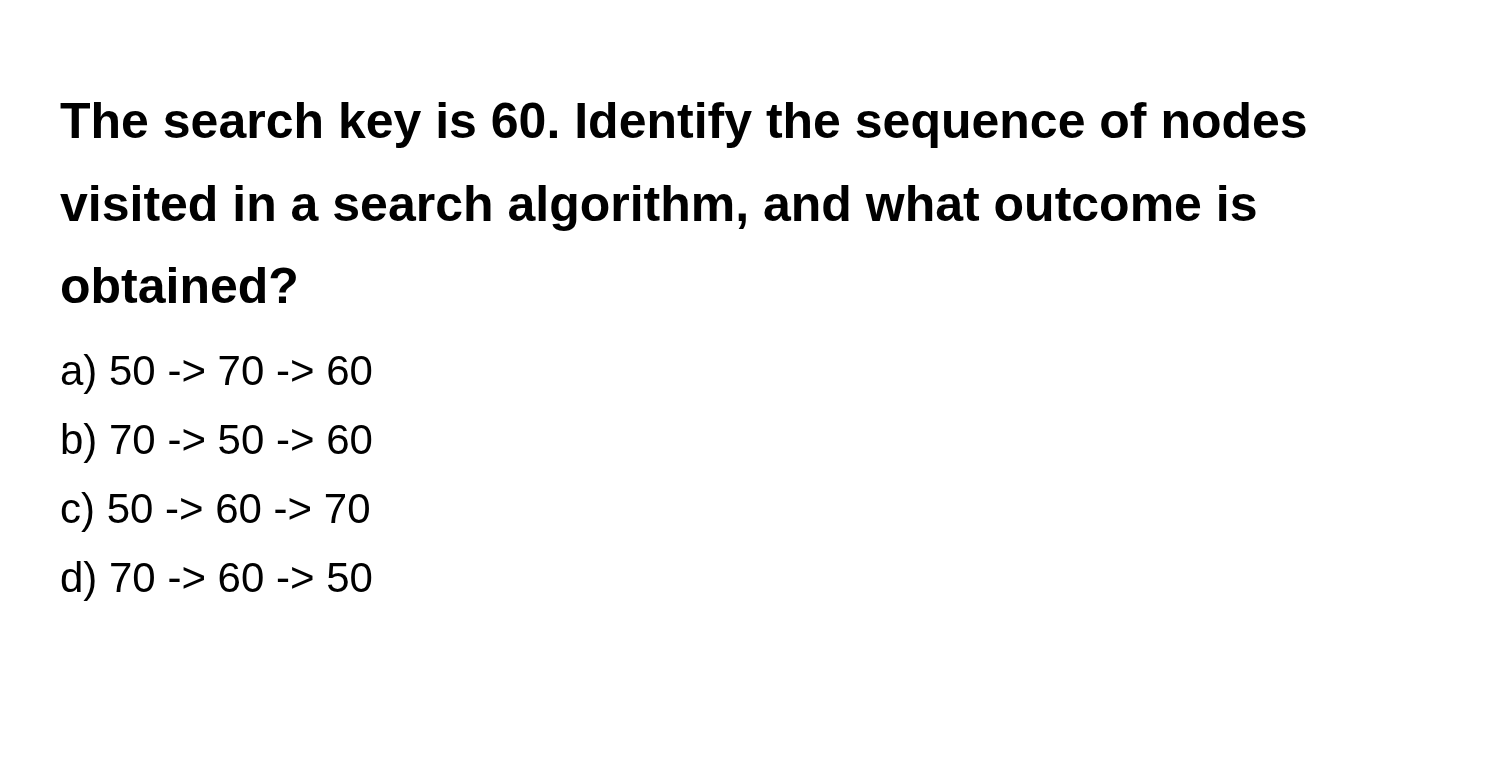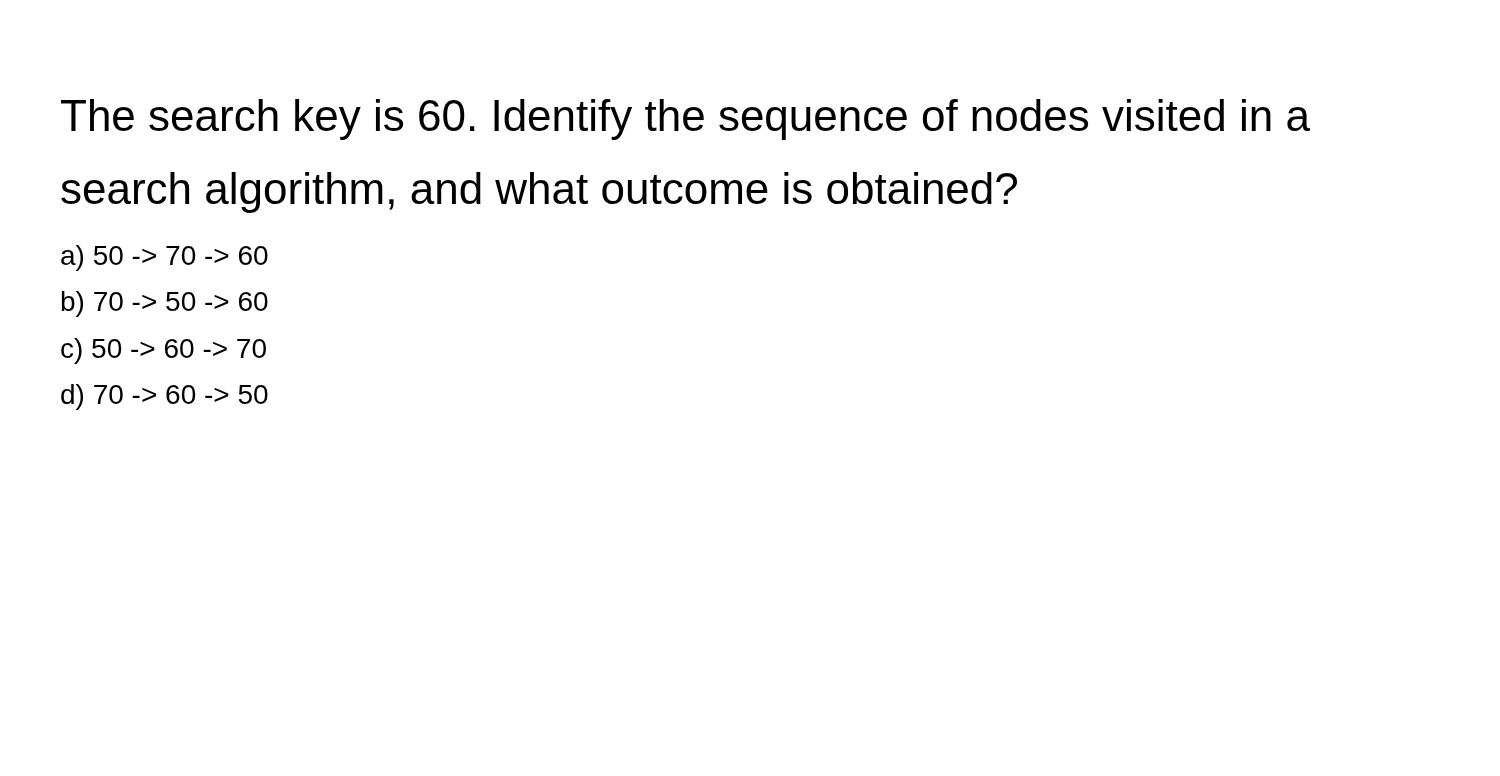--- a/index.html
+++ b/index.html
@@ -9,26 +9,27 @@
     }
     body {
       width: 1500px;
       height: 776px;
       background: #ffffff;
       font-family: -apple-system, BlinkMacSystemFont, "Segoe UI", Helvetica, Arial, sans-serif;
       color: #000000;
       padding: 80px 60px;
     }
     .question-text {
-      font-size: 44px;
+      font-size: 50px;
       line-height: 1.65;
       margin-bottom: 8px;
+      font-weight: bold;
     }
     .option {
-      font-size: 28px;
+      font-size: 42px;
       line-height: 1.65;
     }
   </style>
 </head>
 <body>
 
 <div class="question-text">The search key is 60. Identify the sequence of nodes visited in a search algorithm, and what outcome is obtained?</div>
 <div class="option">a) 50 -&gt; 70 -&gt; 60</div>
 <div class="option">b) 70 -&gt; 50 -&gt; 60</div>
 <div class="option">c) 50 -&gt; 60 -&gt; 70</div>

